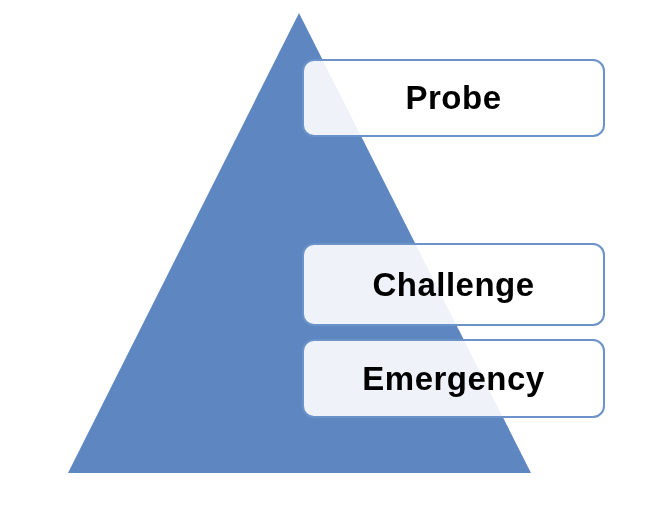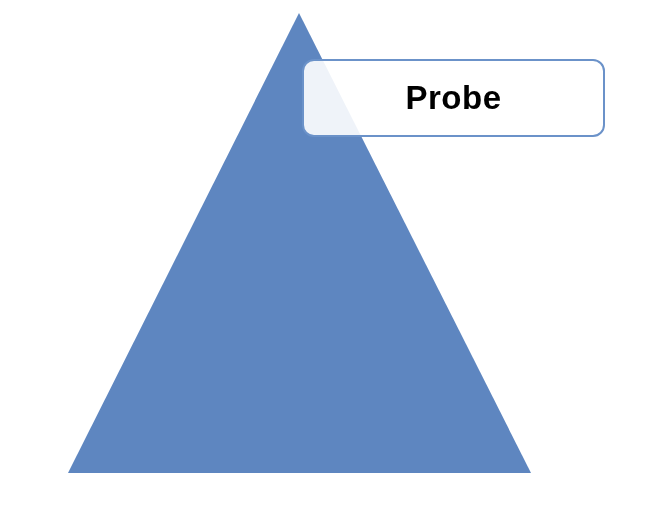--- a/index.html
+++ b/index.html
@@ -57,14 +57,20 @@
 <body>
 
 <div class="canvas">
   <div class="triangle"></div>
 
   <div class="level level-0">
     <span class="level-label">Probe</span>
   </div>
 
 
+  <div class="level level-2">
+    <span class="level-label">Challenge</span>
+  </div>
 
+  <div class="level level-3">
+    <span class="level-label">Emergency</span>
+  </div>
 </div>
 
 </body></html>

